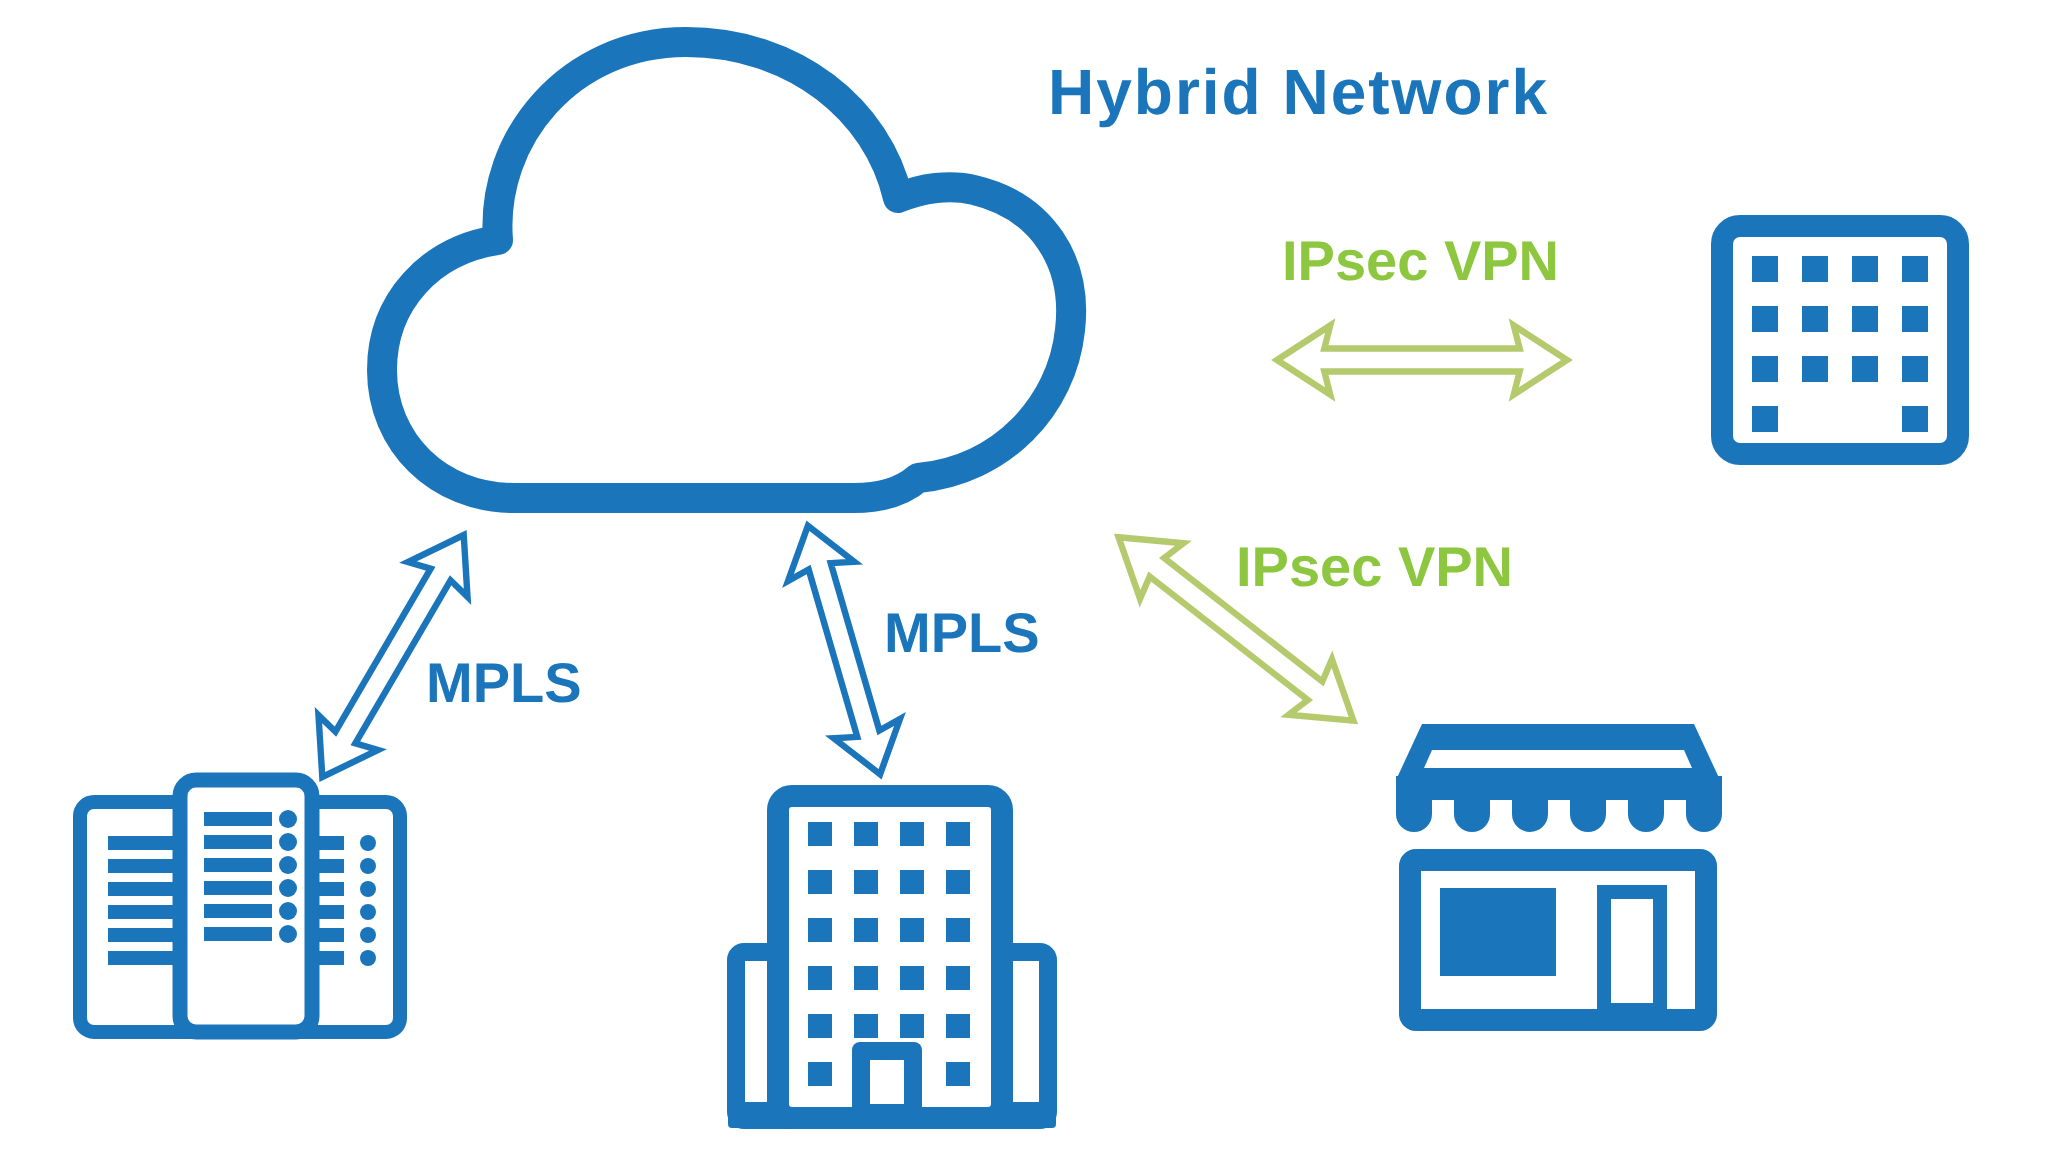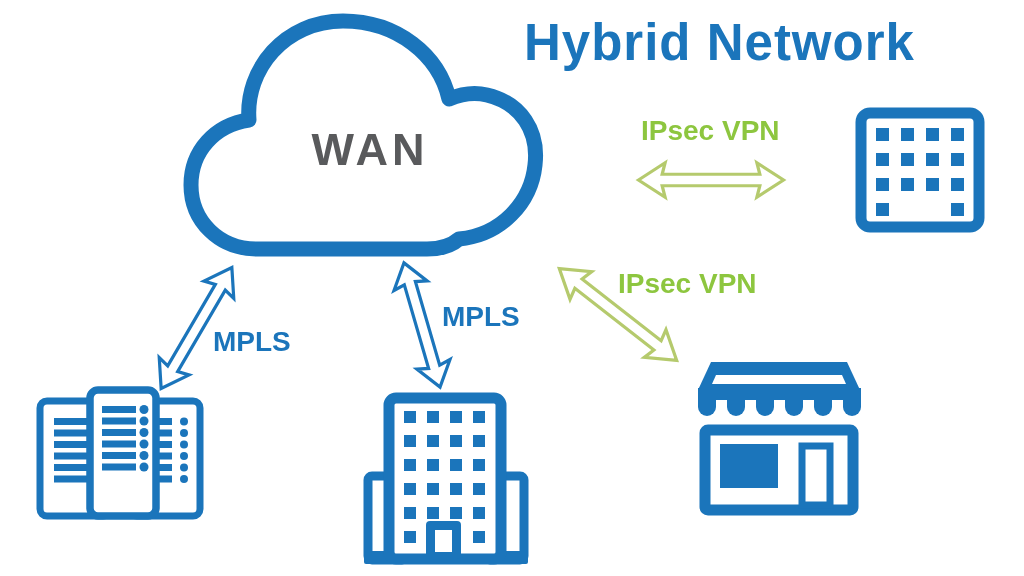--- a/index.html
+++ b/index.html
@@ -8,21 +8,21 @@
     --green-arrow:#b5ca6d;
     --gray:#595a5c;
     --background:#ffffff;
   }
   *{margin:0;padding:0;box-sizing:border-box;}
   html,body{width:1024px;height:576px;overflow:hidden;background:var(--background);
     font-family:"Liberation Sans","DejaVu Sans",sans-serif;}
   .canvas{position:relative;width:1024px;height:576px;background:var(--background);}
   .abs{position:absolute;}
   .lbl{position:absolute;font-weight:bold;white-space:nowrap;}
-  .title{left:524px;top:13px;font-size:51px;letter-spacing:1px;color:var(--blue);}
+  .title{left:524px;top:28px;font-size:32px;letter-spacing:1px;color:var(--blue);}
   .wan{left:288px;top:124px;width:164px;text-align:center;font-size:45px;
        letter-spacing:4px;color:var(--gray);}
   .green{color:var(--green-text);font-size:28px;}
   .bluetxt{color:var(--blue);font-size:28px;}
   .ipsec1{left:641px;top:115px;}
   .ipsec2{left:618px;top:268px;}
   .mpls1{left:213px;top:326px;}
   .mpls2{left:442px;top:301px;}
   svg{display:block;overflow:visible;}
   .b-stroke{fill:#ffffff;stroke:var(--blue);}
@@ -48,21 +48,20 @@
          C 40 240, 12 212, 12 176
          C 12 142, 36 116, 70 111
          C 66 60, 106 12, 164 12
          C 218 12, 260 46, 270 90
          C 282 85, 296 83, 308 86
          C 342 94, 360 122, 356 156
          C 352 194, 322 226, 280 230
          C 272 237, 260 240, 248 240
          Z"></path>
   </svg>
-  <div class="lbl wan">WAN</div>
 
   <div class="lbl title">Hybrid Network</div>
 
   <div class="lbl green ipsec1">IPsec VPN</div>
   <div class="lbl green ipsec2">IPsec VPN</div>
   <div class="lbl bluetxt mpls1">MPLS</div>
   <div class="lbl bluetxt mpls2">MPLS</div>
 
   <div class="arrow green a-ipsec-h">
     <svg viewBox="0 0 200 56" preserveAspectRatio="none">

